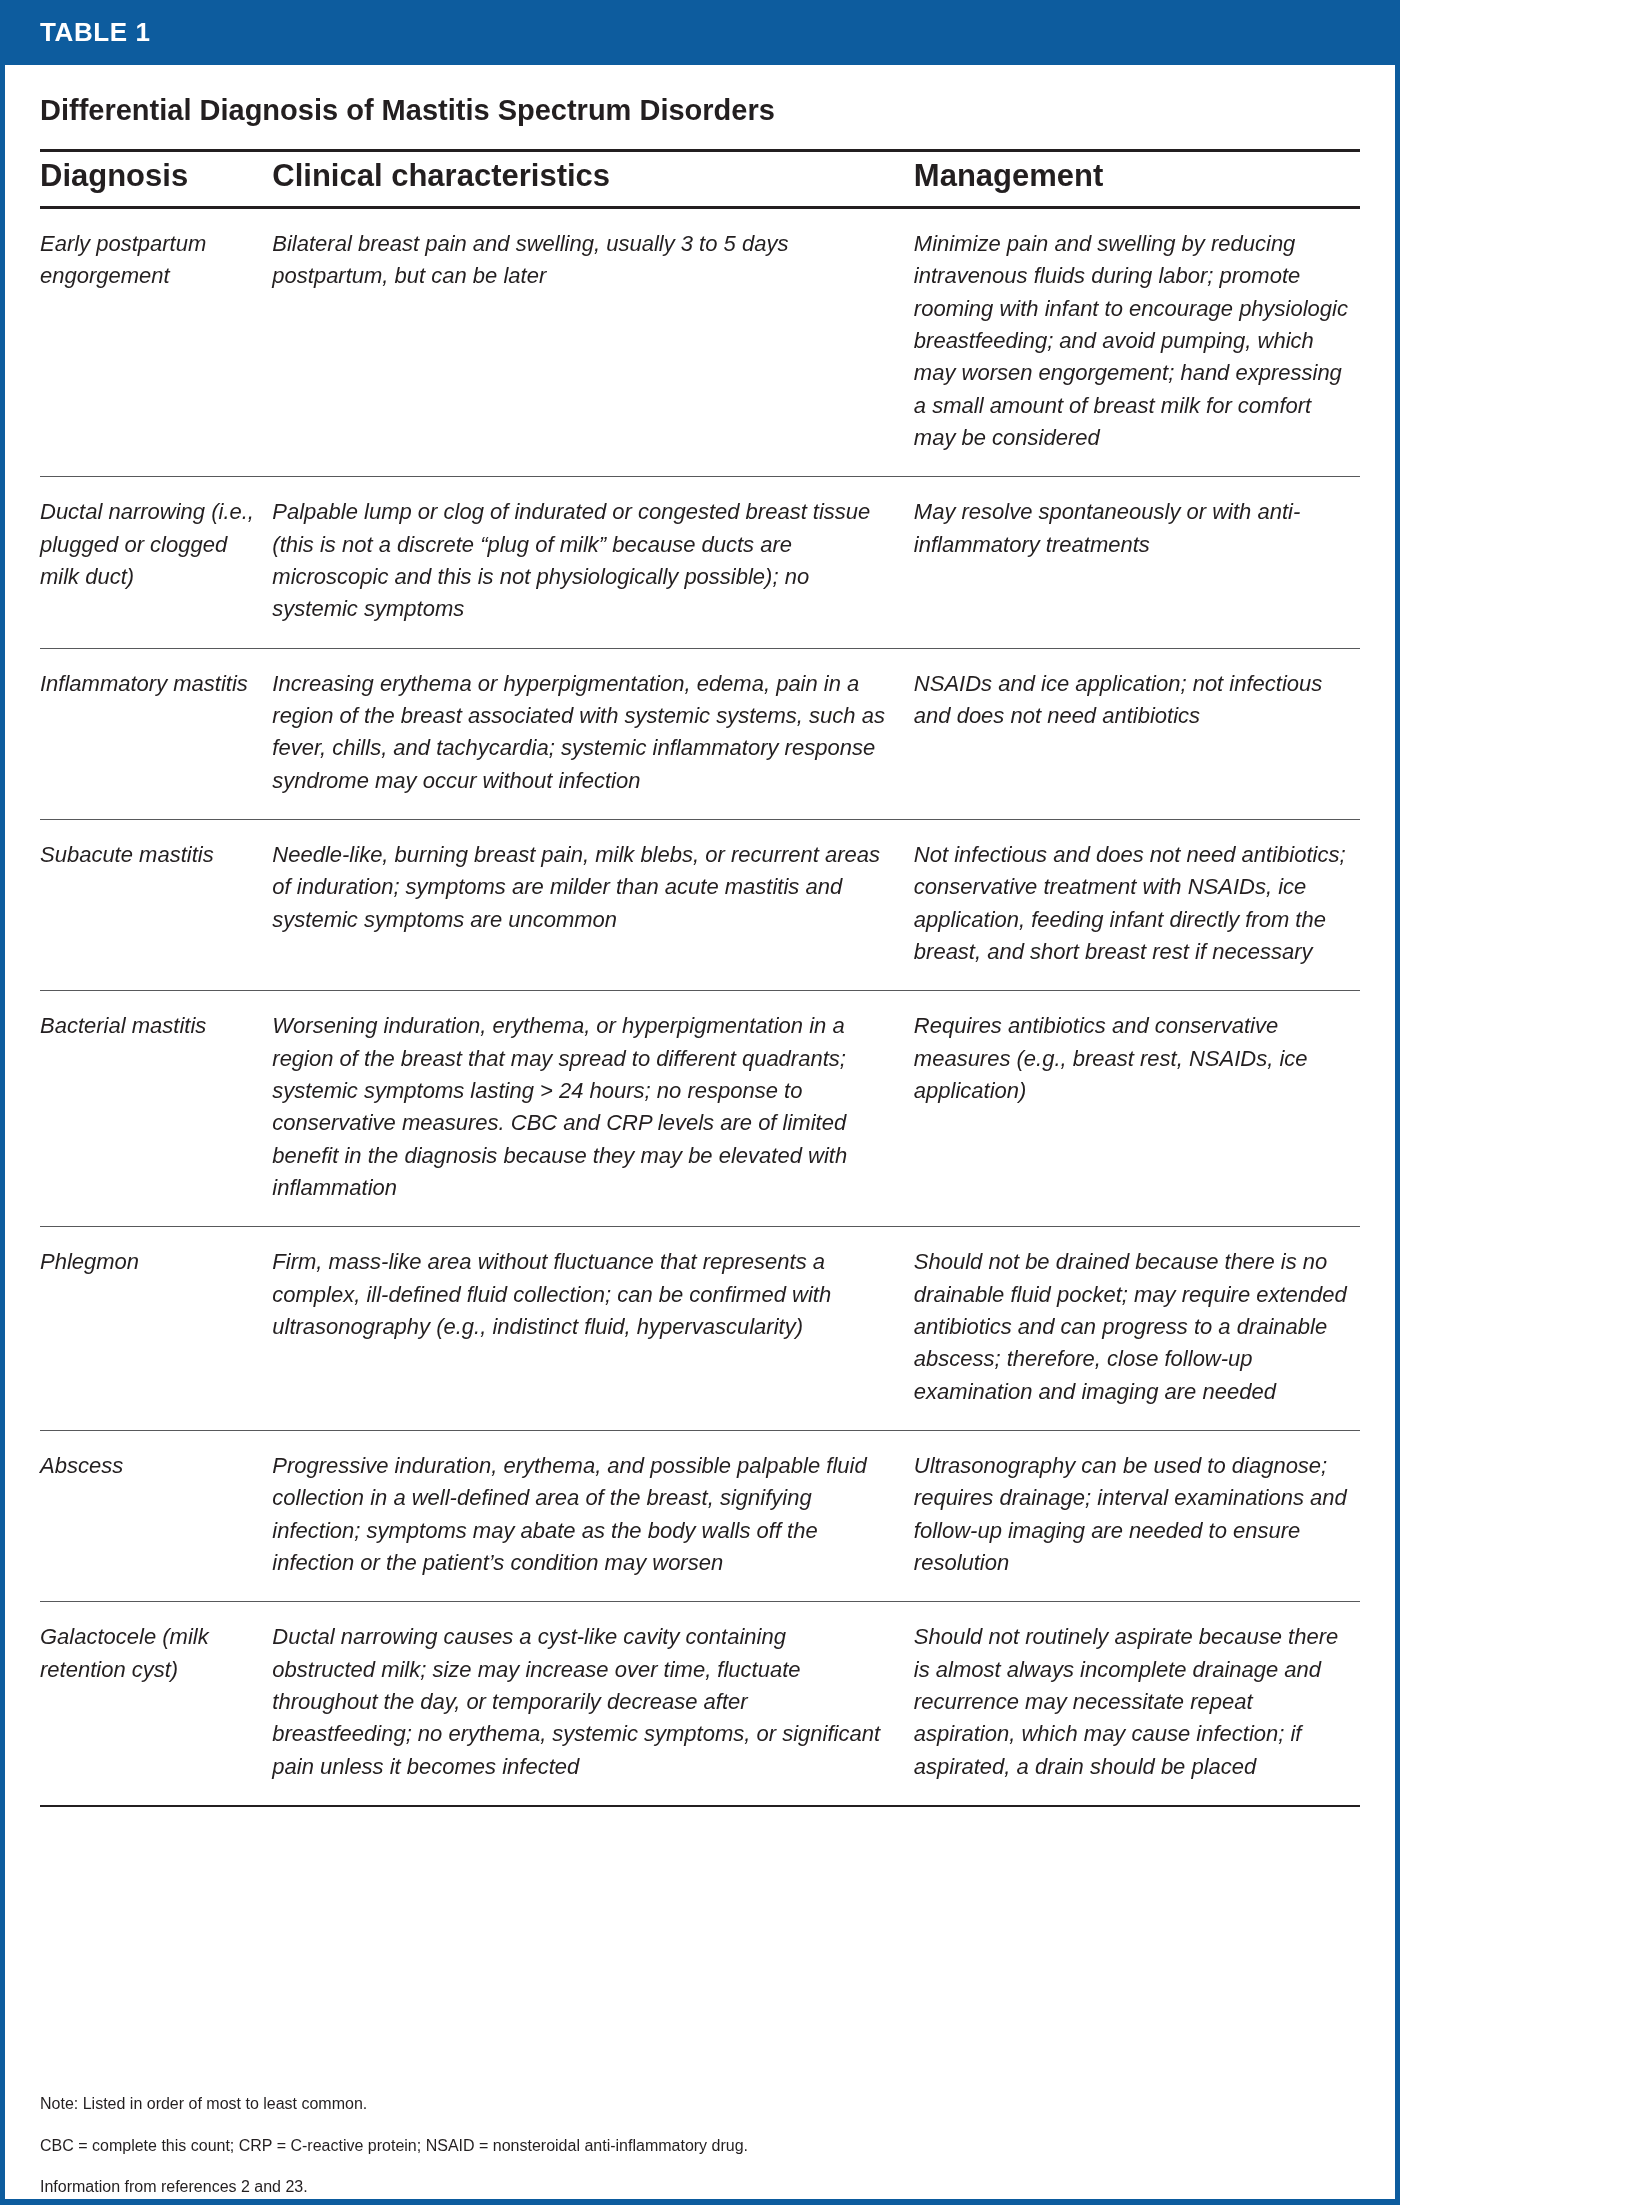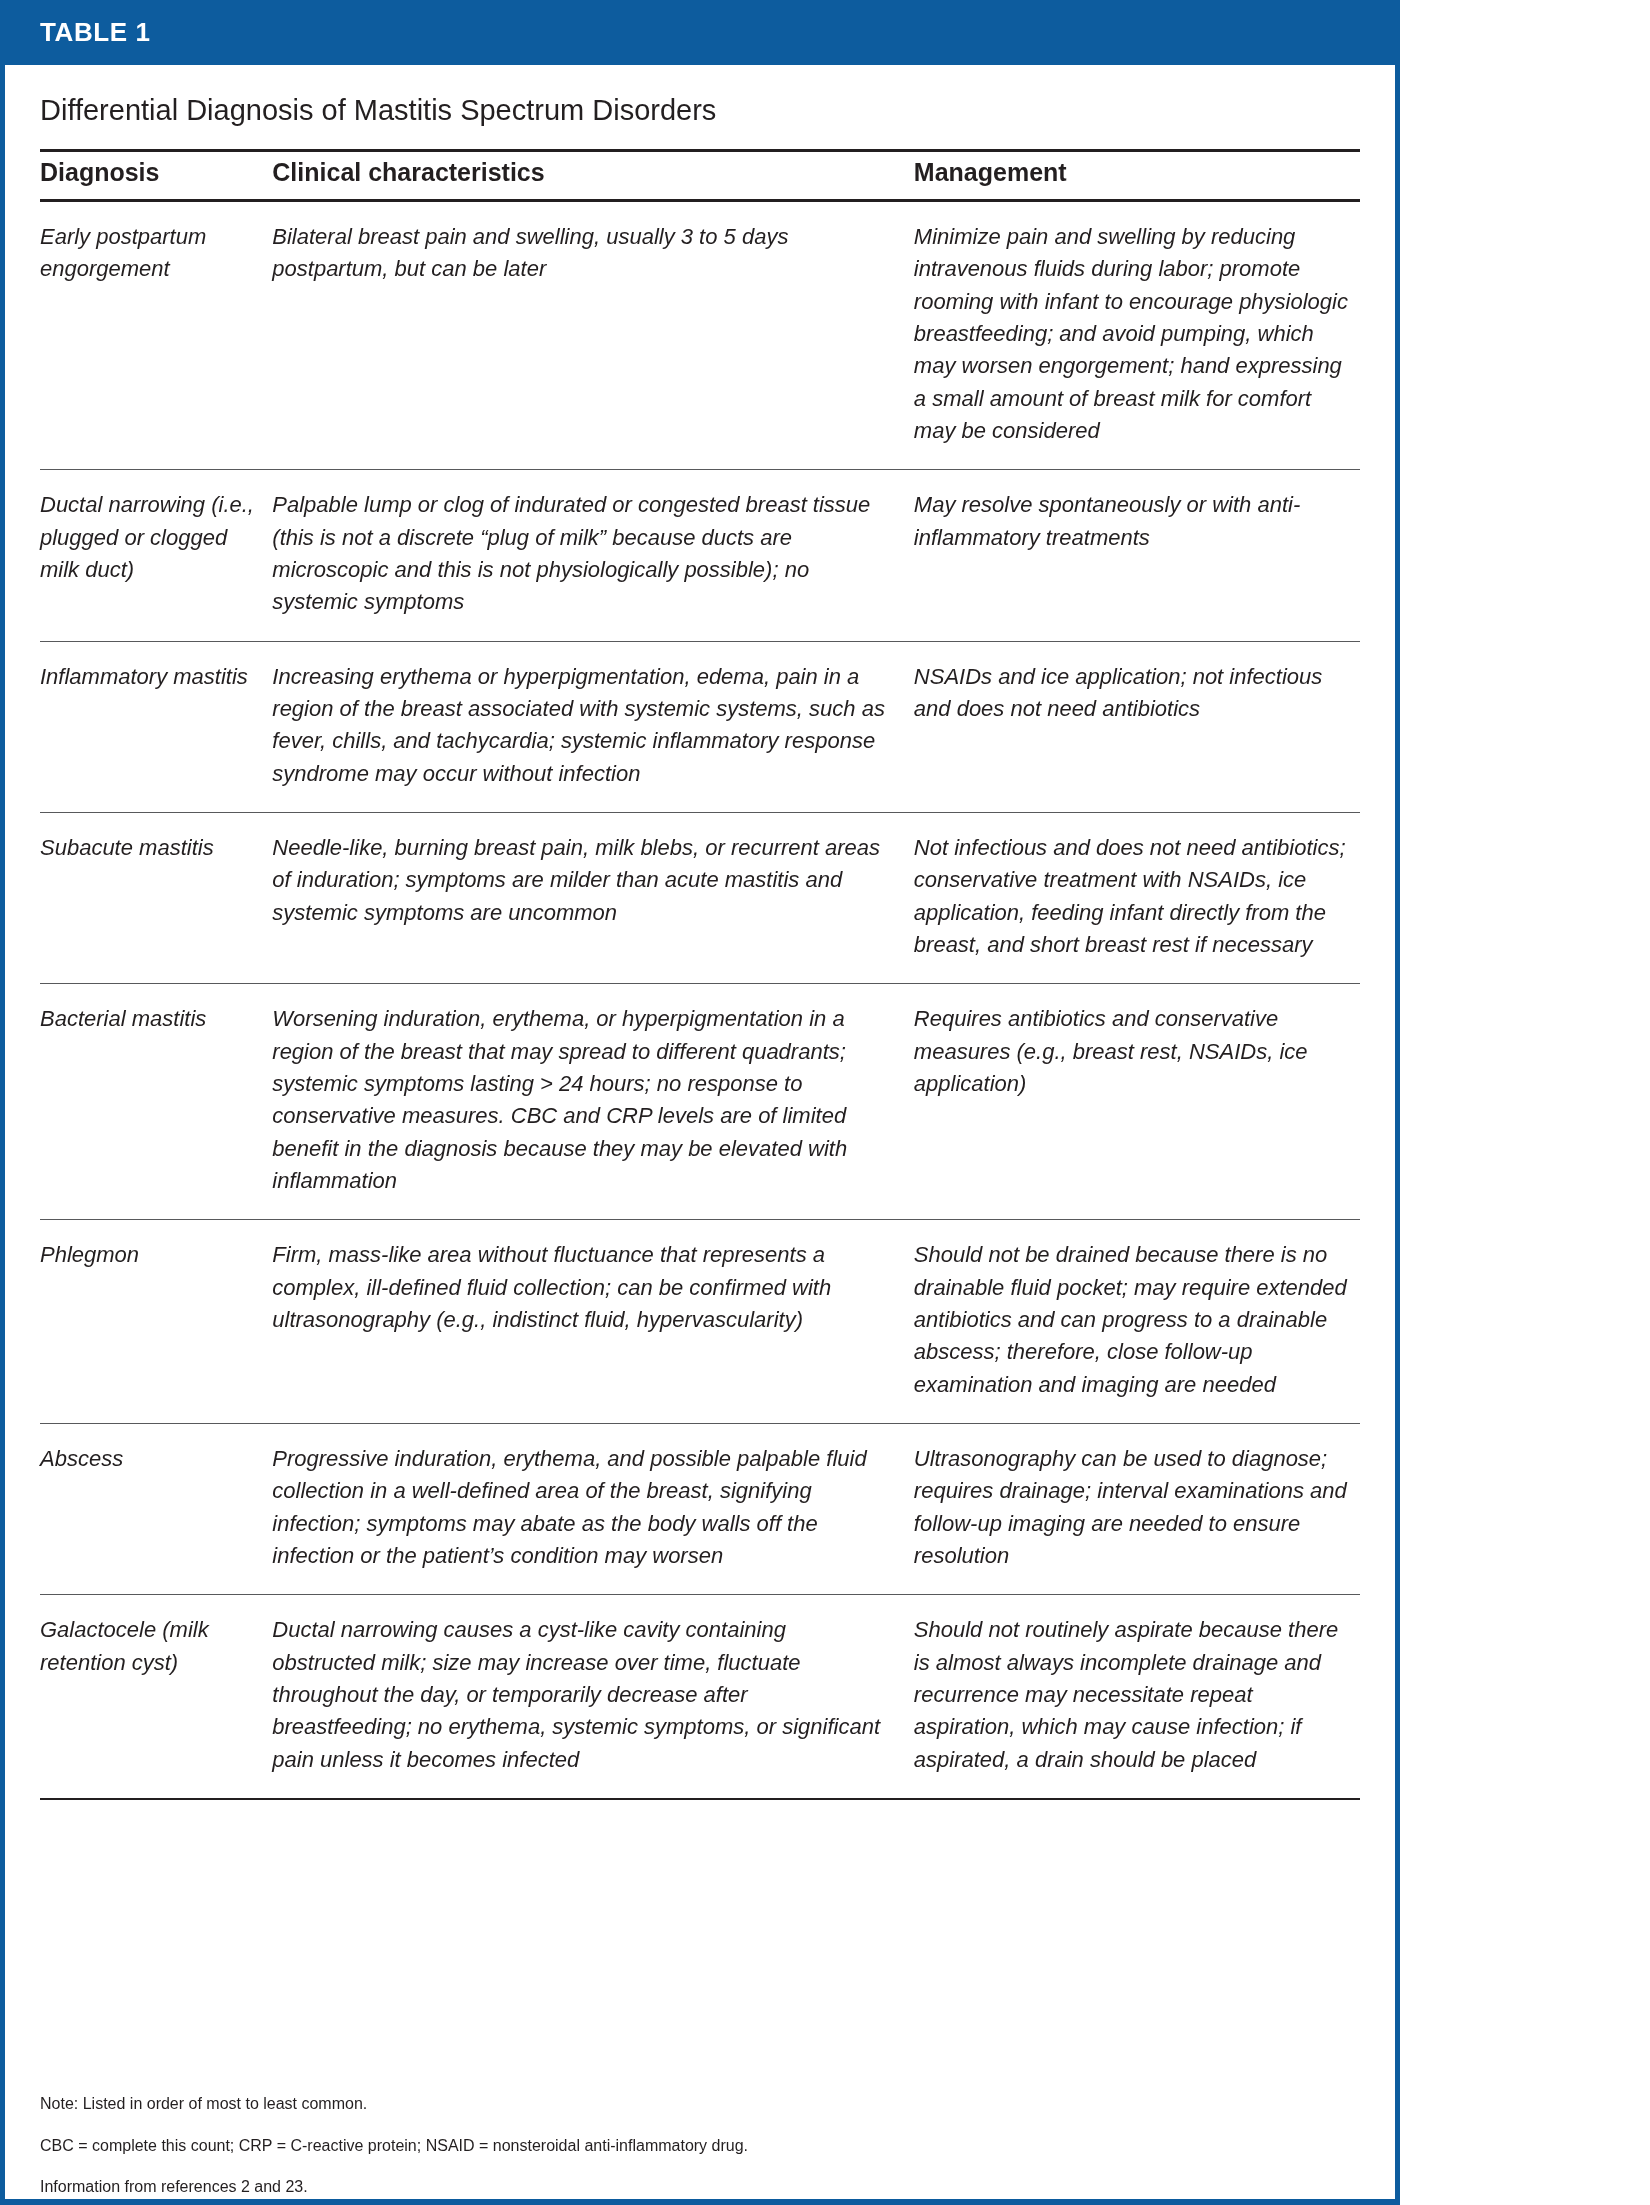--- a/index.html
+++ b/index.html
@@ -46,21 +46,21 @@
     letter-spacing: 0.6px;
   }
 
   
   .title-wrap {
     flex: 0 0 auto;
     padding: 29px 35px 0 35px;
   }
   .table-title {
     font-size: 29px;
-    font-weight: normal;
+    font-weight: bold;
     color: #231f20;
     line-height: 1.12;
   }
 
   
   .grid-wrap {
     flex: 1 1 auto;
     padding: 0 35px;
     box-sizing: border-box;
   }
@@ -70,21 +70,21 @@
     table-layout: fixed;
     margin-top: 23px;
   }
   table.dx col.c-diag { width: 17.6%; }
   table.dx col.c-clin { width: 48.6%; }
   table.dx col.c-mgmt { width: 33.8%; }
 
   thead th {
     text-align: left;
     vertical-align: bottom;
-    font-size: 25px;
+    font-size: 31px;
     font-weight: bold;
     color: #231f20;
     padding: 5.9px 25px 11.8px 0;
     border-top: 3.7px solid #231f20;
     border-bottom: 3.7px solid #231f20;
   }
   thead th.h-clin { padding-left: 0; }
   thead th:first-child { padding-right: 14.7px; }
 
   tbody td {

